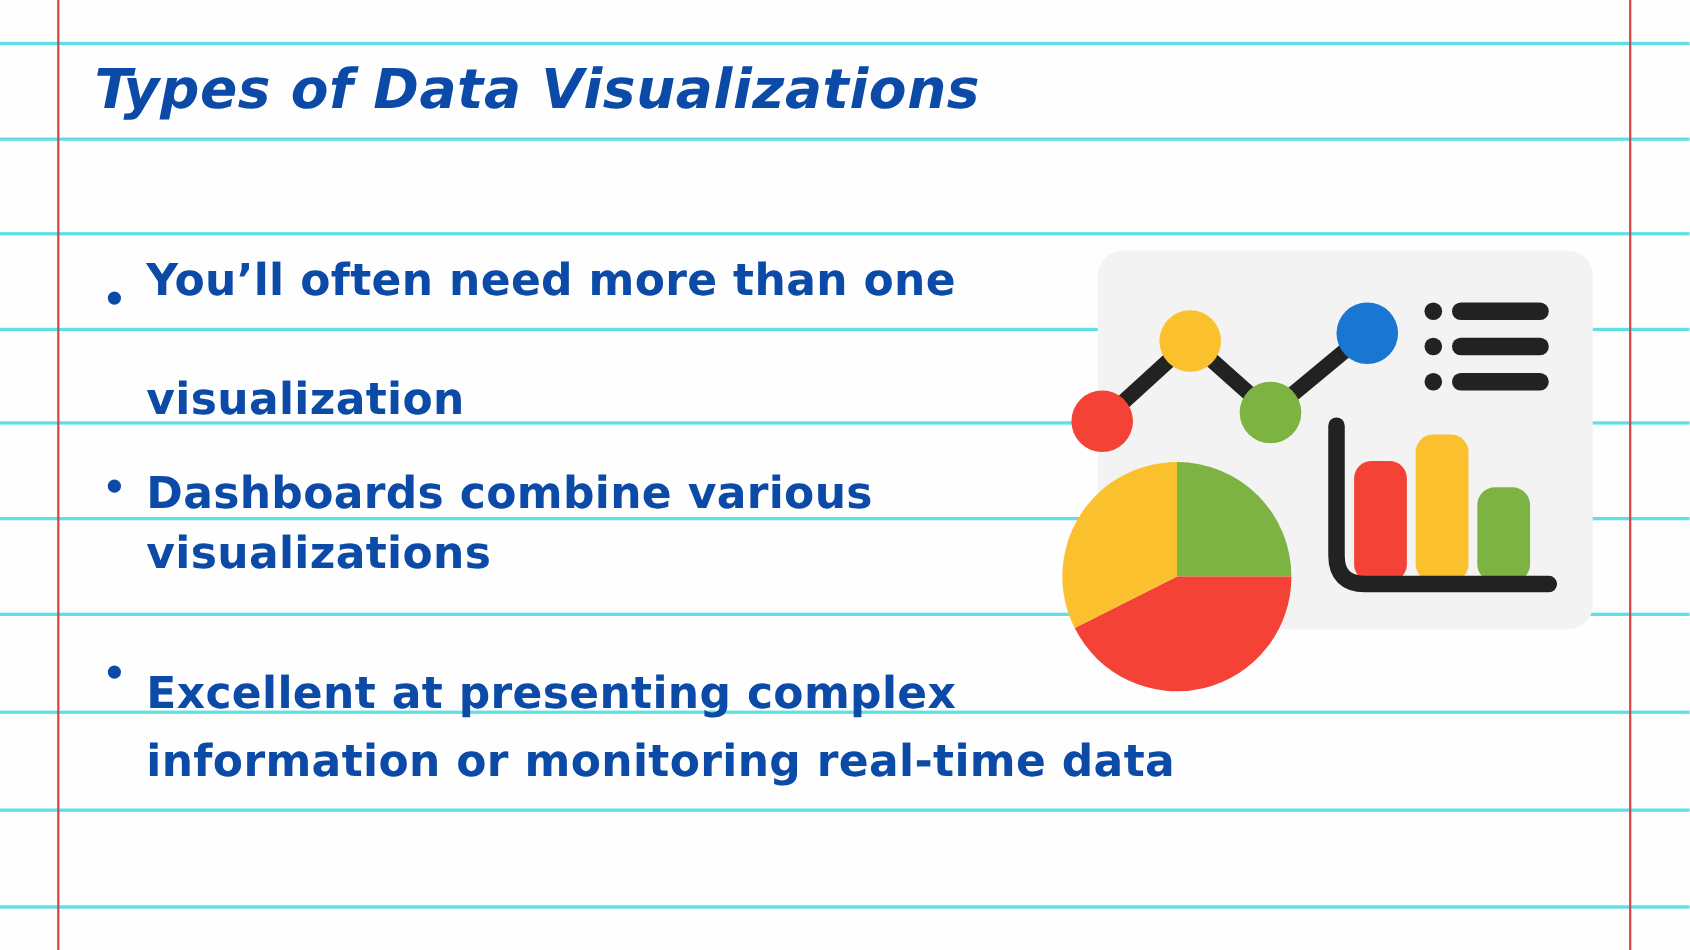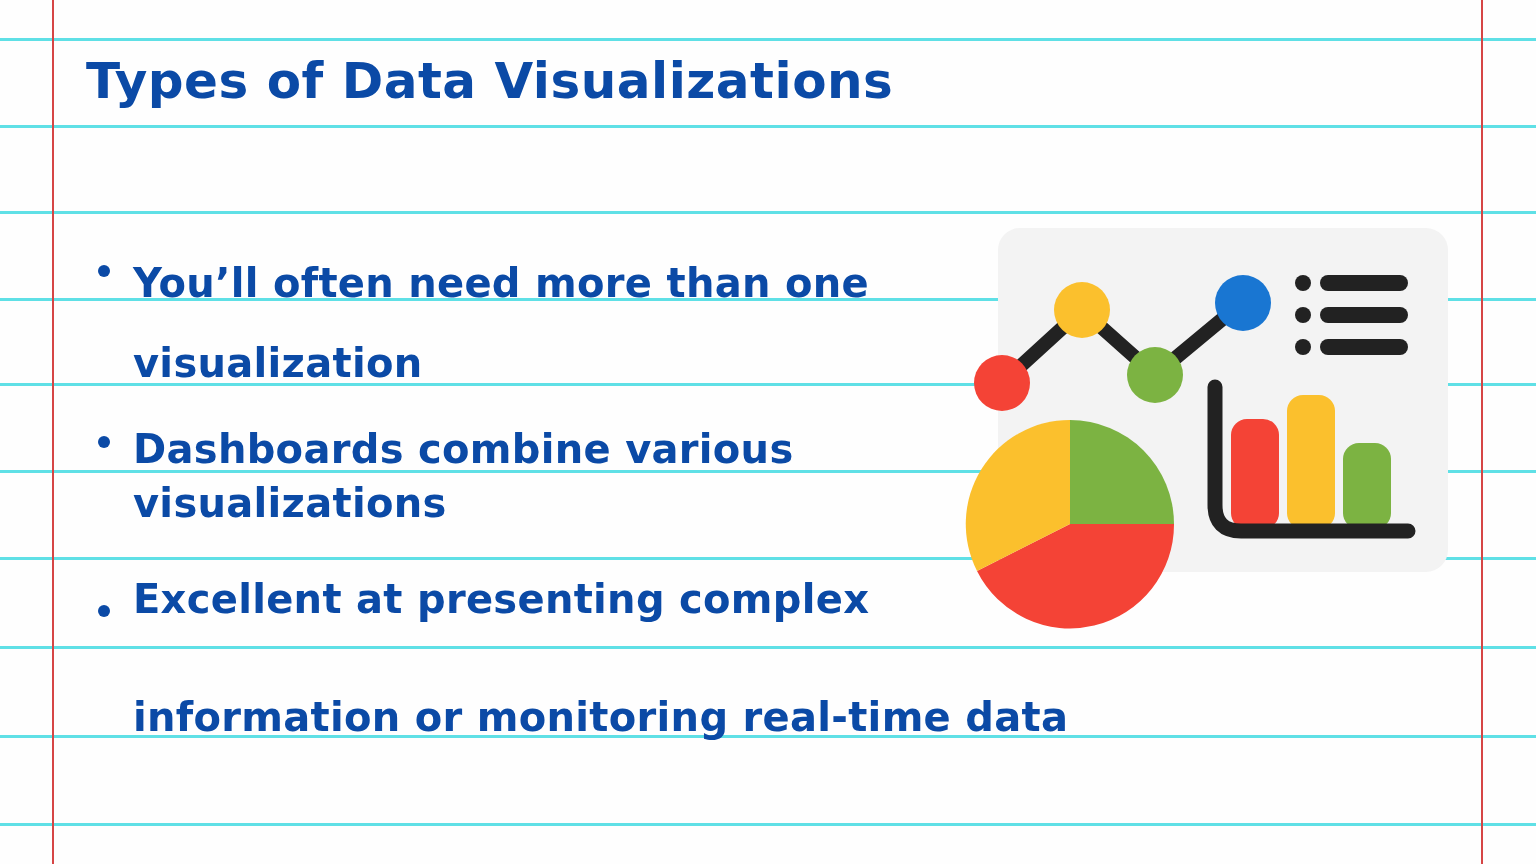--- a/index.html
+++ b/index.html
@@ -1,19 +1,19 @@
 <!DOCTYPE html>
 <html><head>
 <meta charset="utf-8">
 <style>
   html,body{margin:0;padding:0;}
   body{width:1536px;height:864px;position:relative;overflow:hidden;background:#fefefe;font-family:"DejaVu Sans","Liberation Sans",sans-serif;}
   .hline{position:absolute;left:0;width:1536px;height:3px;background:#5fe0e6;}
   .vline{position:absolute;top:0;width:2px;height:864px;background:#d64545;}
-  .title{position:absolute;left:86px;top:52px;font-size:50px;font-weight:bold;color:#0b4aa6;letter-spacing:0.5px;white-space:nowrap;}
+  .title{position:absolute;left:86px;top:52px;font-size:50px;font-weight:bold;color:#0b4aa6;letter-spacing:0.5px;white-space:nowrap;font-style:italic;}
   .bullets{position:absolute;left:98px;top:0;width:1000px;}
   .line{position:absolute;left:35px;font-size:40px;font-weight:bold;color:#0b4aa6;white-space:nowrap;letter-spacing:0.3px;}
   .dot{position:absolute;left:0;width:12px;height:12px;border-radius:50%;background:#0b4aa6;}
   .illus{position:absolute;left:960px;top:220px;width:500px;height:420px;}
 </style>
 </head>
 <body>
 
 <div class="hline" style="top:38px"></div>
 <div class="hline" style="top:125px"></div>
@@ -26,30 +26,30 @@
 <div class="hline" style="top:735px"></div>
 <div class="hline" style="top:823px"></div>
 
 <div class="vline" style="left:52px"></div>
 <div class="vline" style="left:1481px"></div>
 
 <div class="title">Types of Data Visualizations</div>
 
 <div class="bullets">
   <div class="dot" style="top:265px"></div>
-  <div class="line" style="top:260px">You’ll often need more than one</div>
+  <div class="line" style="top:232px">You’ll often need more than one</div>
   <div class="line" style="top:340px">visualization</div>
 
   <div class="dot" style="top:436px"></div>
   <div class="line" style="top:426px">Dashboards combine various</div>
   <div class="line" style="top:480px">visualizations</div>
 
   <div class="dot" style="top:605px"></div>
-  <div class="line" style="top:576px">Excellent at presenting complex</div>
-  <div class="line" style="top:694px">information or monitoring real-time data</div>
+  <div class="line" style="top:608px">Excellent at presenting complex</div>
+  <div class="line" style="top:669px">information or monitoring real-time data</div>
 </div>
 
 <svg class="illus" viewBox="0 0 500 420" xmlns="http://www.w3.org/2000/svg">
   <rect x="38" y="8" width="450" height="344" rx="22" fill="#f3f3f3"></rect>
 
   <polyline points="42,163 122,90 195,155 283,82" fill="none" stroke="#222" stroke-width="14" stroke-linejoin="round"></polyline>
   <circle cx="42" cy="163" r="28" fill="#f44336"></circle>
   <circle cx="122" cy="90" r="28" fill="#fbc02d"></circle>
   <circle cx="195" cy="155" r="28" fill="#7cb342"></circle>
   <circle cx="283" cy="83" r="28" fill="#1976d2"></circle>

